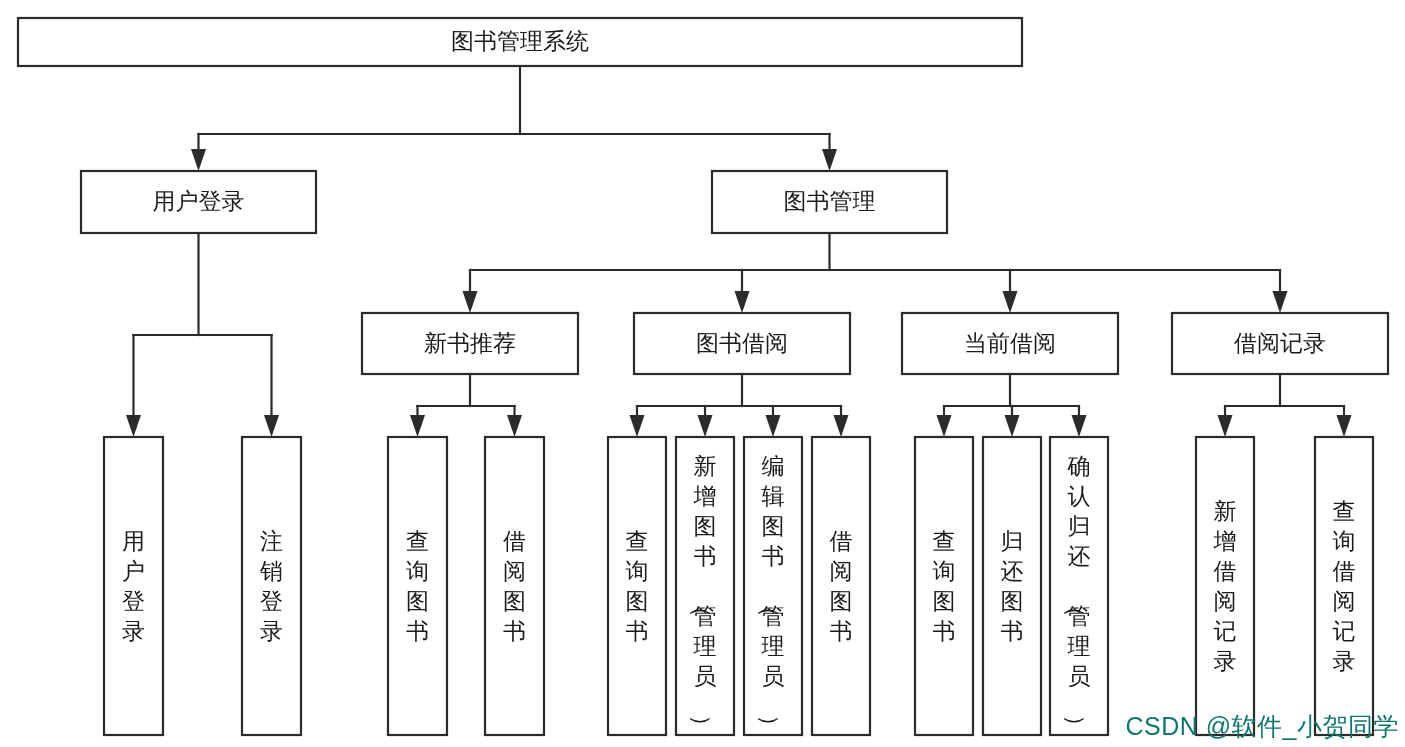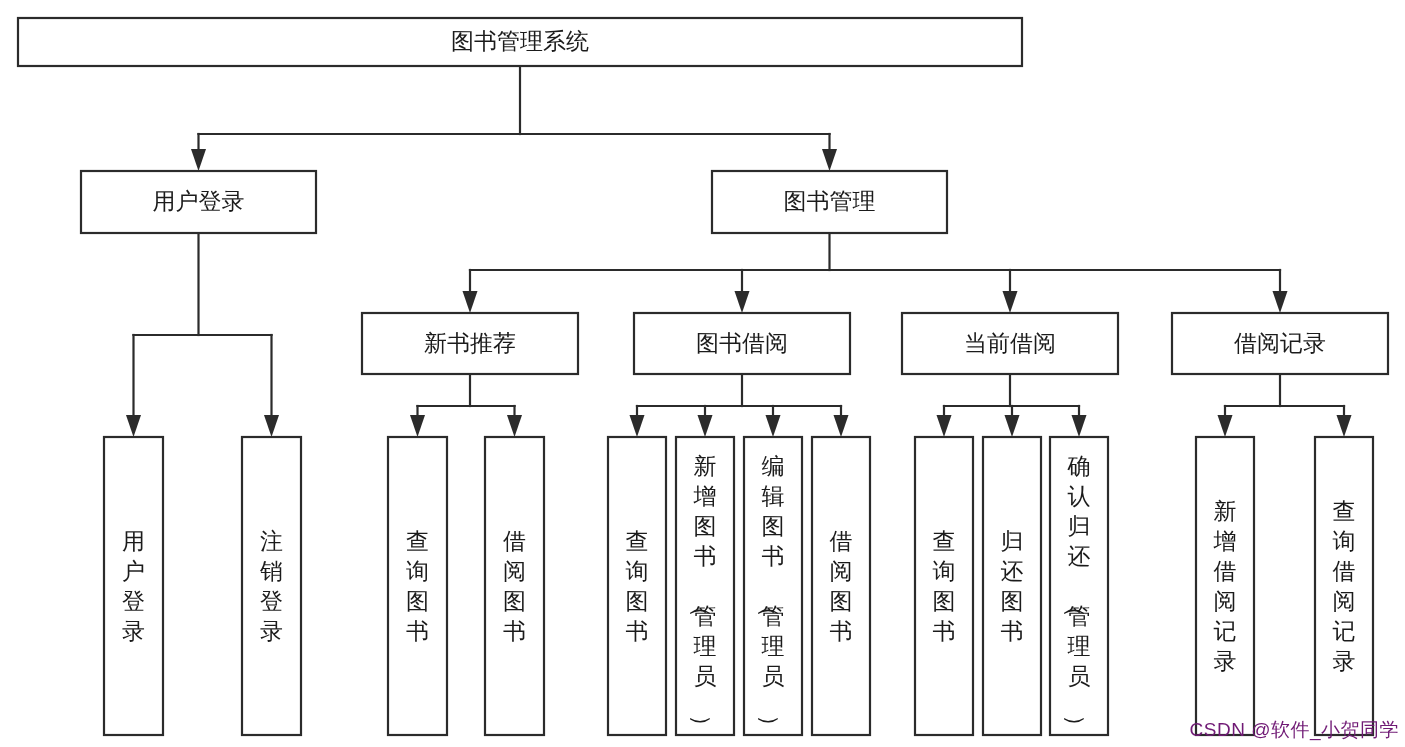--- a/index.html
+++ b/index.html
@@ -45,22 +45,22 @@
     font-family: "Liberation Sans", "DejaVu Sans", sans-serif;
     font-size: 23px;
     fill: #1b1b1b;
     text-anchor: middle;
   }
   .watermark {
     position: absolute;
     right: 6px;
     bottom: 4px;
     font-family: "Liberation Sans", "DejaVu Sans", sans-serif;
-    font-size: 19px;
-    color: #701a75;
+    font-size: 25px;
+    color: #0f766e;
     letter-spacing: 0.5px;
     white-space: nowrap;
     pointer-events: none;
   }
 </style>
 </head>
 <body>
 
 <svg id="diagram" viewBox="0 0 1405 747" xmlns="http://www.w3.org/2000/svg">
   <g id="edges-layer">

